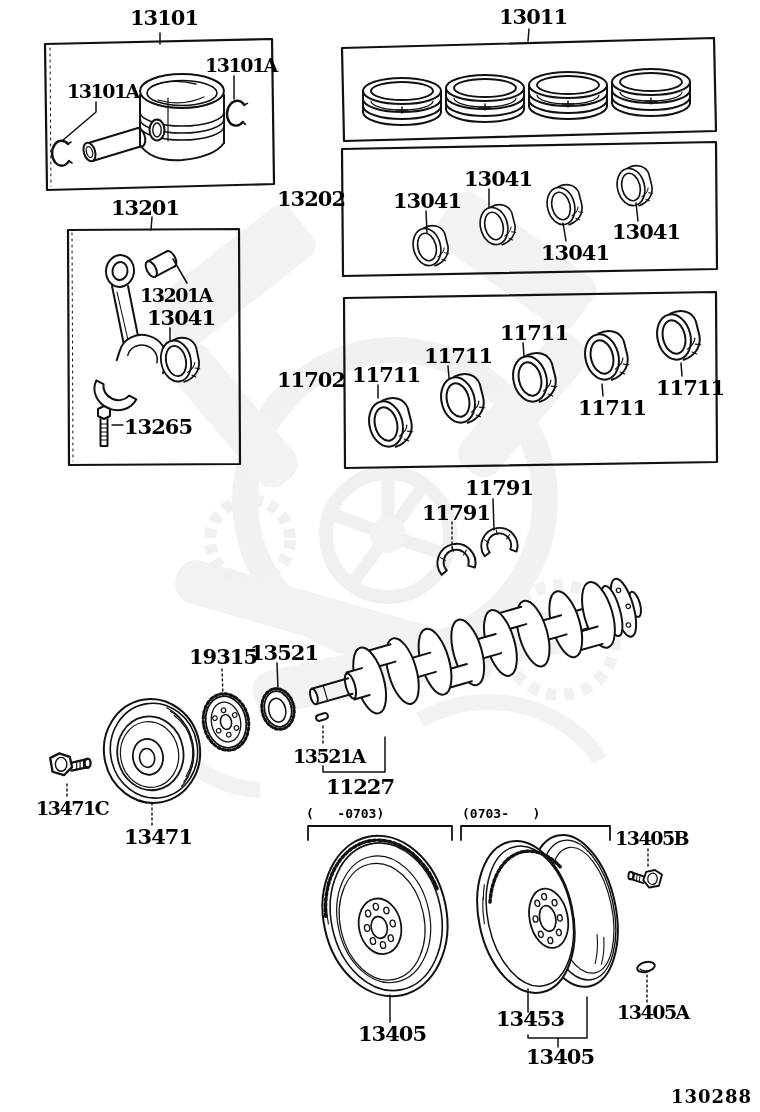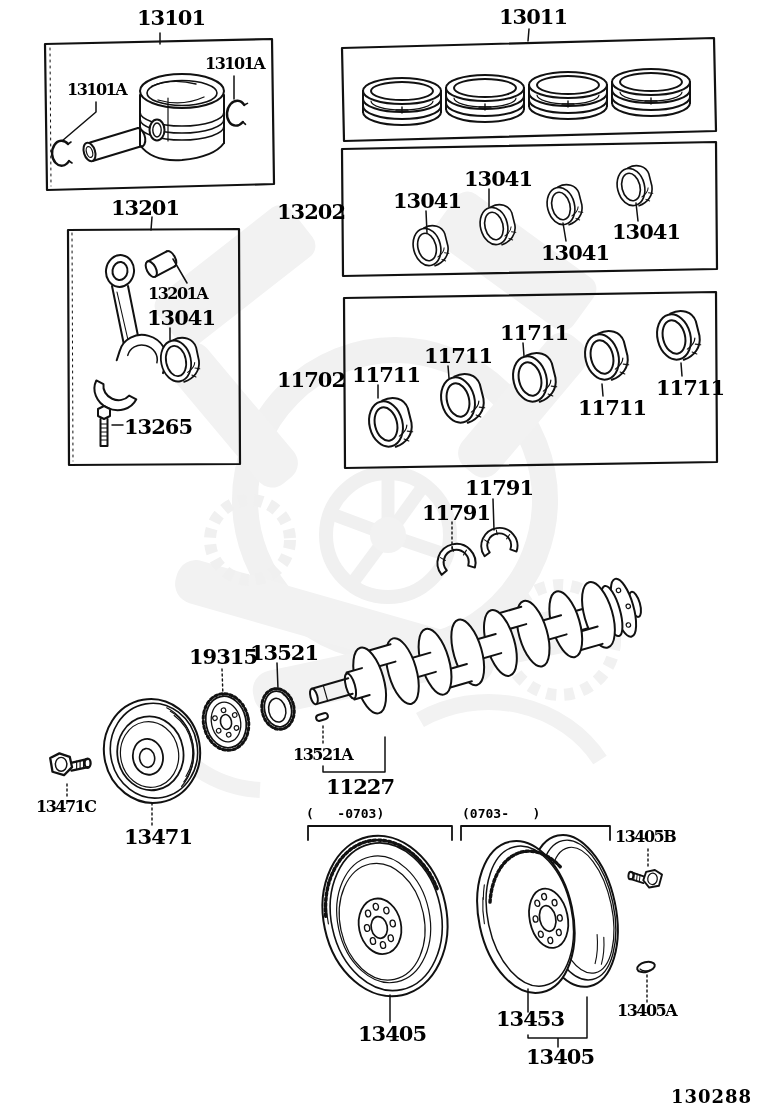--- a/index.html
+++ b/index.html
@@ -1,21 +1,21 @@
 <!DOCTYPE html>
 <html><head>
 <meta charset="utf-8">
 <style>
   html,body{margin:0;padding:0;background:#fff;}
   .stage{position:relative;width:760px;height:1112px;background:#fff;overflow:hidden;
          font-family:"DejaVu Serif", serif;}
   .stage svg{position:absolute;left:0;top:0;}
   .lbl{position:absolute;font-weight:700;font-size:21px;letter-spacing:-1px;color:#000;
        white-space:nowrap;line-height:1;}
-  .lbl-a{font-size:16px;letter-spacing:-1.5px;}
+  .lbl-a{font-size:19px;letter-spacing:-1.5px;}
   .lbl-range{font-family:"DejaVu Sans Mono",monospace;font-size:13px;font-weight:700;
              letter-spacing:0;white-space:pre;text-align:center;}
   .lbl-code{font-size:18px;letter-spacing:1px;text-align:right;}
   .art{stroke:#111;fill:none;stroke-width:2;stroke-linecap:round;stroke-linejoin:round;}
 </style>
 </head>
 <body>
 
 <div class="stage">
 
@@ -320,31 +320,31 @@
     <use href="#hexbolt" transform="translate(650,880) rotate(6) scale(-0.95,0.95)"></use>
     <path d="M 648,849 V 868" stroke-width="1.4" stroke-dasharray="2 3"></path>
 
     <g>
       <ellipse cx="646" cy="967" rx="9" ry="4.8" transform="rotate(-14 646 967)" fill="#fff"></ellipse>
       <path d="M 640,969 a 9 4.8 -14 0 0 10,1" stroke-width="1.1"></path>
       <path d="M 647,975 V 1002" stroke-width="1.4" stroke-dasharray="2 3"></path>
     </g>
   </svg>
 
-  <div class="lbl" style="left:137px;top:7px">13101</div>
+  <div class="lbl" style="left:130px;top:7px">13101</div>
   <div class="lbl" style="left:499px;top:6px">13011</div>
   <div class="lbl lbl-a" style="left:67px;top:82px">13101A</div>
   <div class="lbl lbl-a" style="left:205px;top:56px">13101A</div>
   <div class="lbl" style="left:111px;top:197px">13201</div>
-  <div class="lbl" style="left:277px;top:201px">13202</div>
+  <div class="lbl" style="left:277px;top:188px">13202</div>
   <div class="lbl" style="left:393px;top:190px">13041</div>
   <div class="lbl" style="left:464px;top:168px">13041</div>
   <div class="lbl" style="left:541px;top:242px">13041</div>
   <div class="lbl" style="left:612px;top:221px">13041</div>
-  <div class="lbl lbl-a" style="left:148px;top:286px">13201A</div>
+  <div class="lbl lbl-a" style="left:140px;top:286px">13201A</div>
   <div class="lbl" style="left:147px;top:307px">13041</div>
   <div class="lbl" style="left:124px;top:416px">13265</div>
   <div class="lbl" style="left:277px;top:369px">11702</div>
   <div class="lbl" style="left:352px;top:364px">11711</div>
   <div class="lbl" style="left:424px;top:345px">11711</div>
   <div class="lbl" style="left:500px;top:322px">11711</div>
   <div class="lbl" style="left:578px;top:397px">11711</div>
   <div class="lbl" style="left:656px;top:377px">11711</div>
   <div class="lbl" style="left:465px;top:477px">11791</div>
   <div class="lbl" style="left:422px;top:502px">11791</div>

